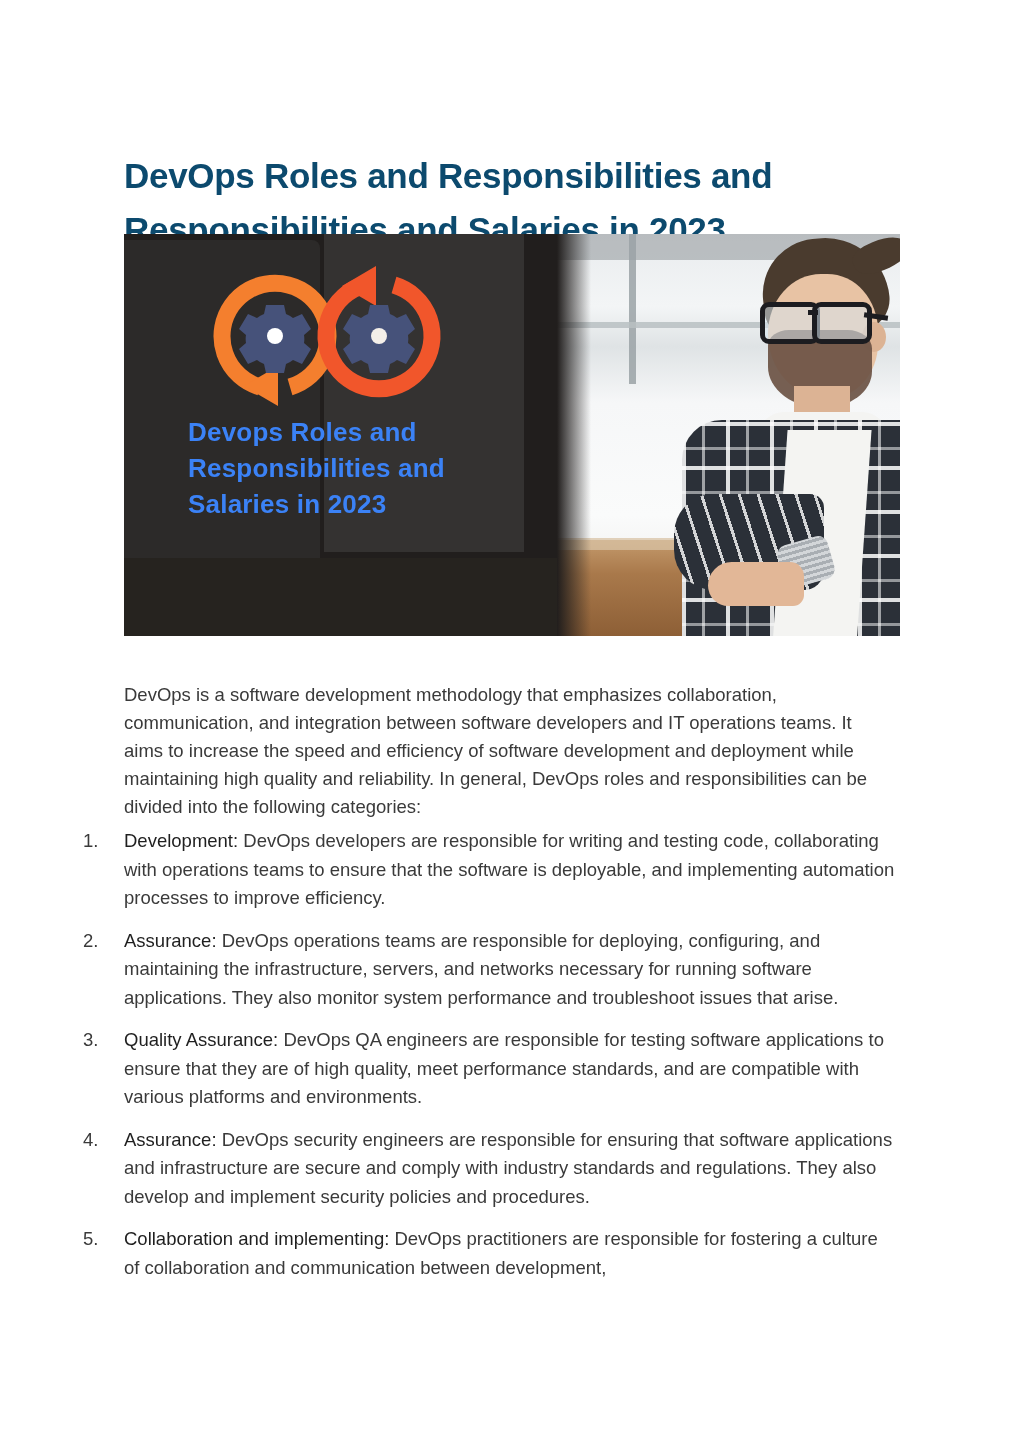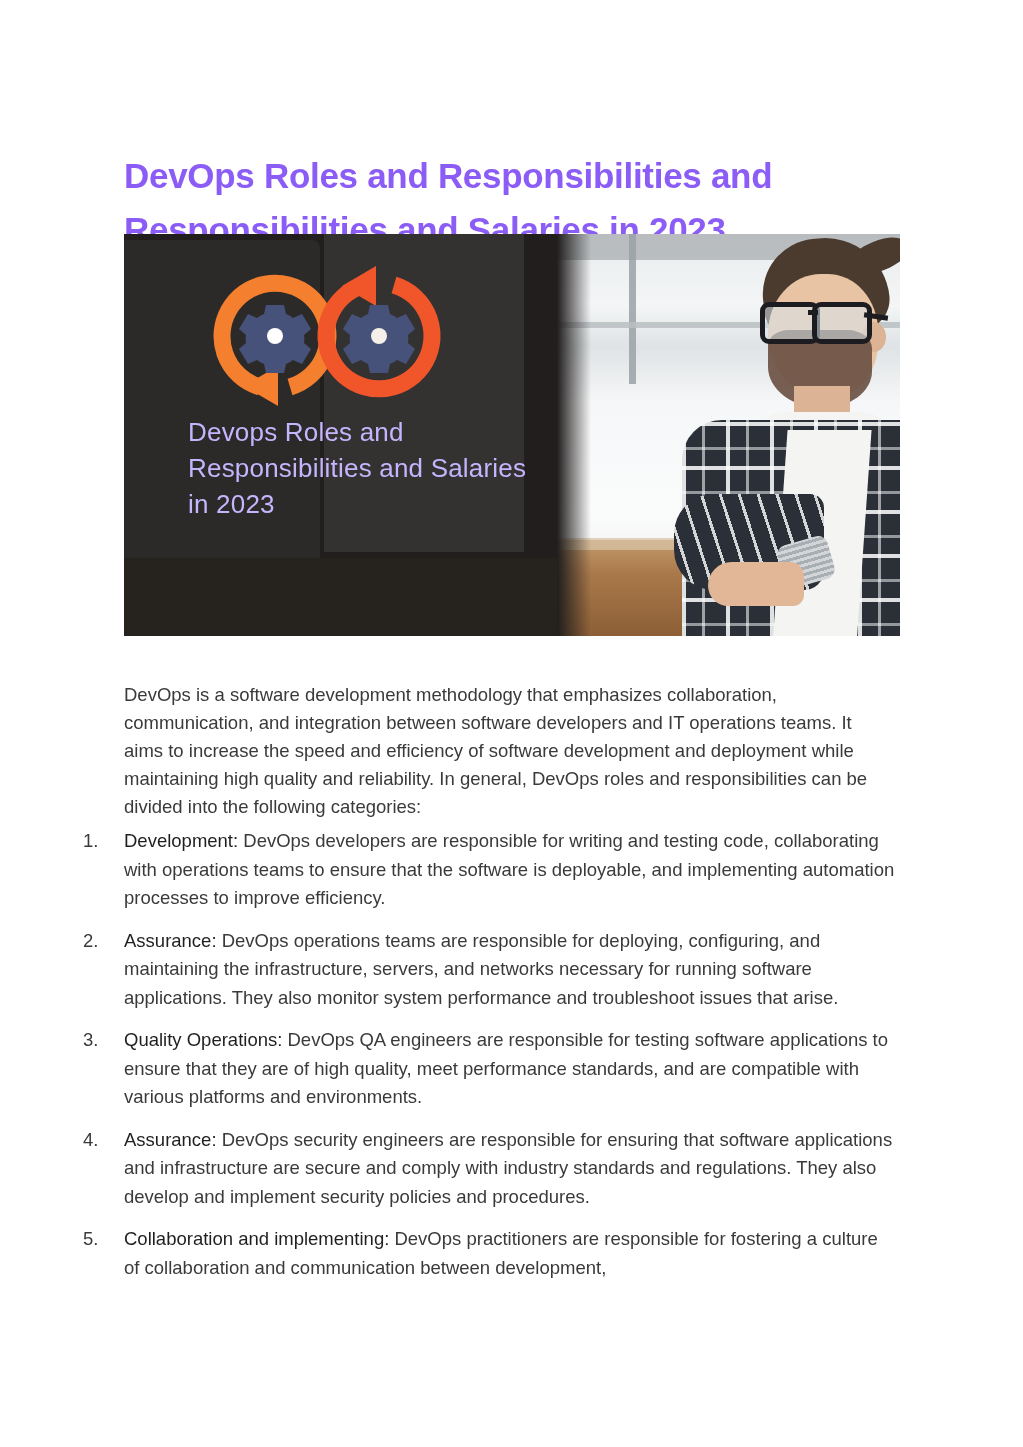--- a/index.html
+++ b/index.html
@@ -26,21 +26,21 @@
 
   
   .doc-title {
     position: absolute;
     left: 124px;
     top: 126px;
     width: 770px;
     font-size: 35px;
     line-height: 54px;
     font-weight: bold;
-    color: #8b5cf6;
+    color: #0c4a6e;
     letter-spacing: -0.3px;
   }
 
   
   .hero {
     position: absolute;
     left: 124px;
     top: 234px;
     width: 776px;
     height: 402px;
@@ -213,22 +213,22 @@
   .logo { position: absolute; left: 58px; top: 32px; width: 290px; height: 140px; }
 
   
   .overlay-text {
     position: absolute;
     left: 64px;
     top: 180px;
     width: 352px;
     font-size: 26px;
     line-height: 36px;
-    font-weight: normal;
-    color: #c4b5fd;
+    font-weight: bold;
+    color: #3b82f6;
     letter-spacing: .2px;
   }
 
   
   .intro {
     position: absolute;
     left: 124px;
     top: 662px;
     width: 760px;
     font-size: 18.5px;
@@ -348,21 +348,21 @@
       <div class="li-text"><b>Development:</b><span> DevOps developers are responsible for writing and testing code, collaborating with operations teams to ensure that the software is deployable, and implementing automation processes to improve efficiency.</span></div>
     </div>
 
     <div class="li">
       <div class="li-num">2.</div>
       <div class="li-text"><b>Assurance:</b><span> DevOps operations teams are responsible for deploying, configuring, and maintaining the infrastructure, servers, and networks necessary for running software applications. They also monitor system performance and troubleshoot issues that arise.</span></div>
     </div>
 
     <div class="li">
       <div class="li-num">3.</div>
-      <div class="li-text"><b>Quality Operations:</b><span> DevOps QA engineers are responsible for testing software applications to ensure that they are of high quality, meet performance standards, and are compatible with various platforms and environments.</span></div>
+      <div class="li-text"><b>Quality Assurance:</b><span> DevOps QA engineers are responsible for testing software applications to ensure that they are of high quality, meet performance standards, and are compatible with various platforms and environments.</span></div>
     </div>
 
     <div class="li">
       <div class="li-num">4.</div>
       <div class="li-text"><b>Assurance:</b><span> DevOps security engineers are responsible for ensuring that software applications and infrastructure are secure and comply with industry standards and regulations. They also develop and implement security policies and procedures.</span></div>
     </div>
 
     <div class="li">
       <div class="li-num">5.</div>
       <div class="li-text"><b>Collaboration and implementing:</b><span> DevOps practitioners are responsible for fostering a culture of collaboration and communication between development,</span></div>

